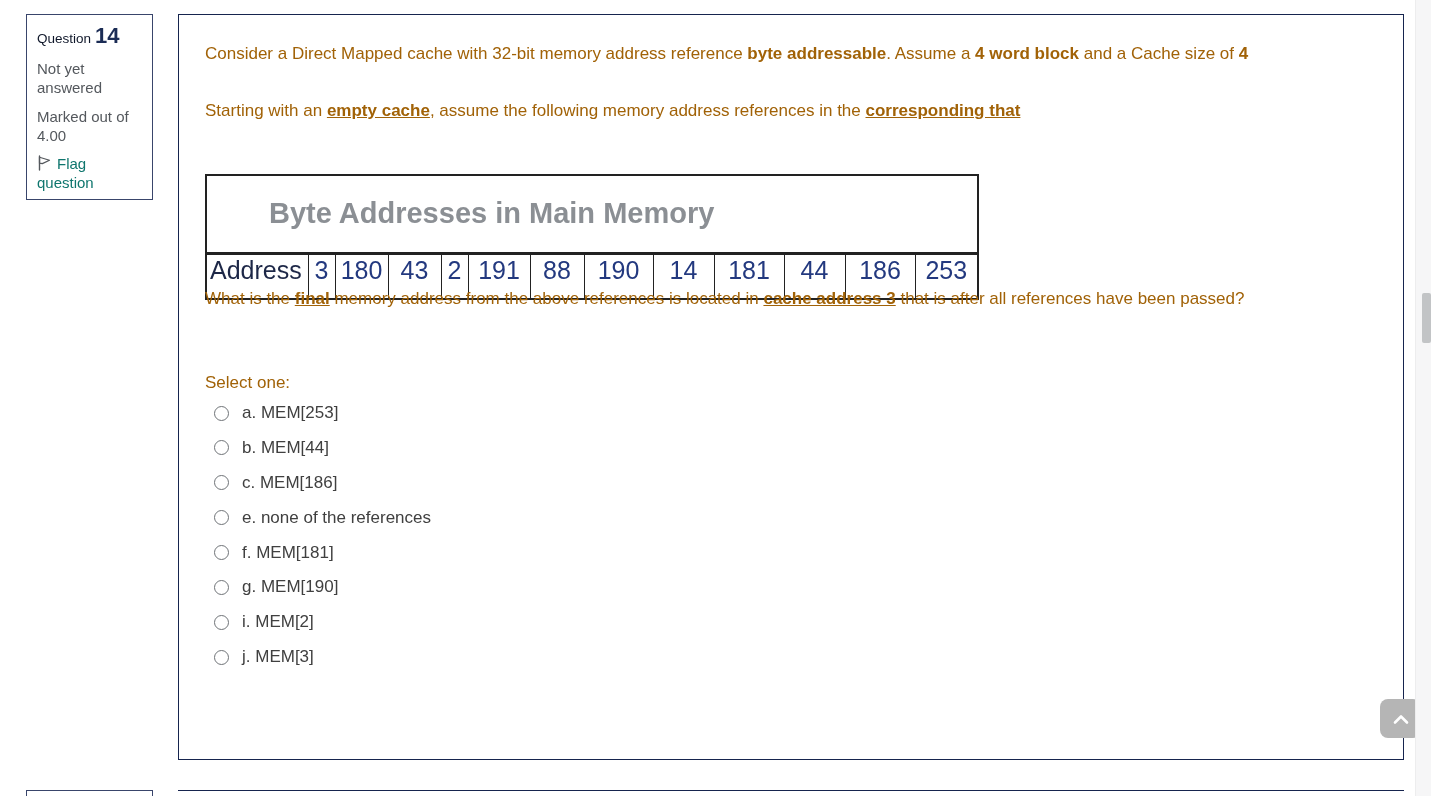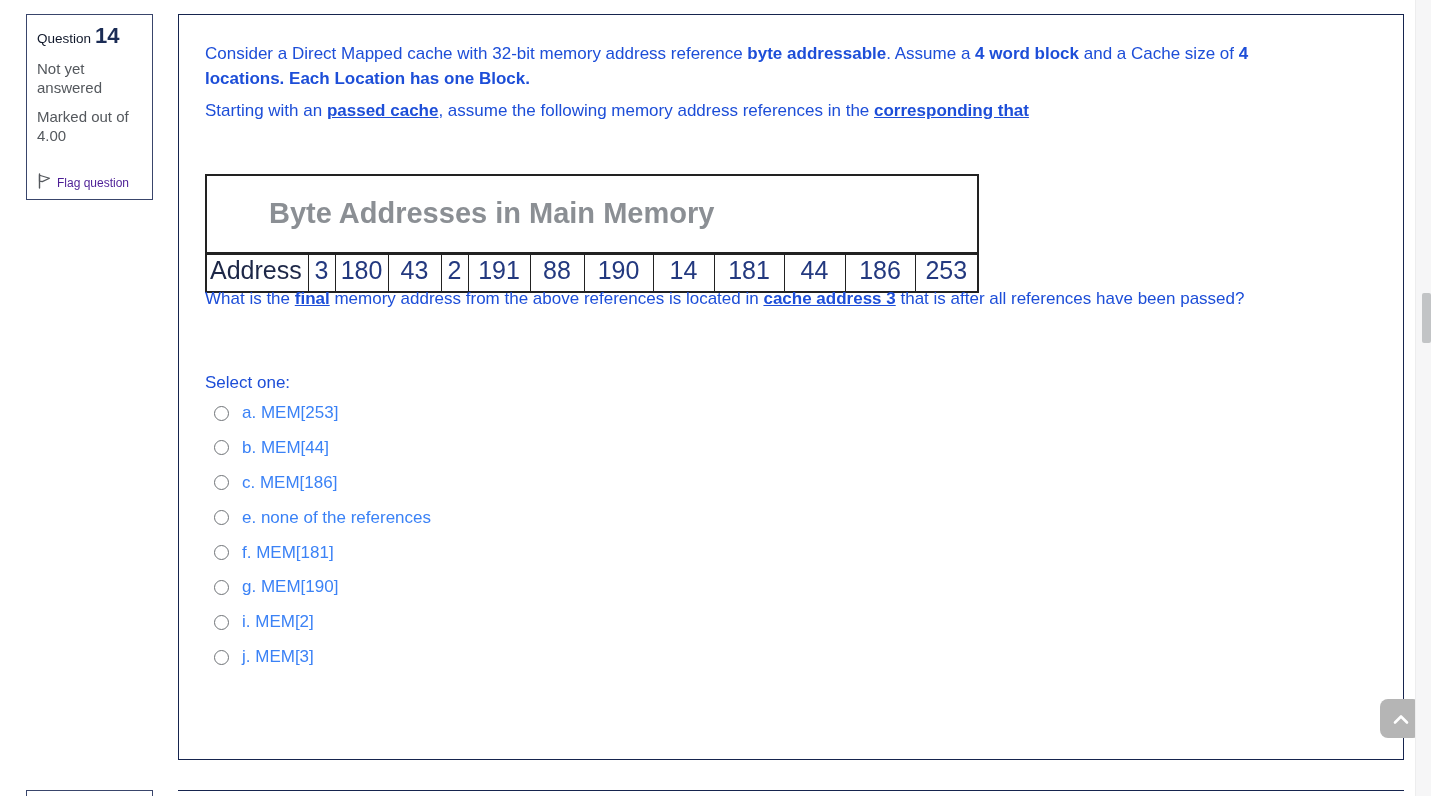--- a/index.html
+++ b/index.html
@@ -19,33 +19,33 @@
     box-sizing: border-box;
     padding: 8px 10px;
     background: #fff;
   }
   .q-line { white-space: nowrap; }
   .q-label { font-size: 13.5px; color: #0f172a; }
   .q-num   { font-size: 22px; font-weight: 700; color: #1b2c55; margin-left: 4px; }
   .info-text {
     font-size: 15px; color: #54585d; line-height: 19px; margin-top: 10px;
   }
-  .flag-row { margin-top: 28px; font-size: 12px; color: #4c1d95; line-height: 19px; cursor: pointer; }
+  .flag-row { margin-top: 9px; font-size: 15px; color: #0f766e; line-height: 19px; cursor: pointer; }
   .flag-row svg { vertical-align: -2px; margin-right: 5px; }
 
   
   .main-box {
     position: absolute; left: 178px; top: 14px;
     width: 1226px; height: 746px;
     border: 1.5px solid #16244e;
     box-sizing: border-box;
     background: #fff;
   }
   .main-box p, .main-box .abs { position: absolute; margin: 0; }
-  .body-text { font-size: 17px; line-height: 24.5px; color: #1d4ed8; }
+  .body-text { font-size: 17px; line-height: 24.5px; color: #a16207; }
   .b  { font-weight: 700; }
   .bu { font-weight: 700; text-decoration: underline; }
 
   .p-intro  { left: 26px; top: 27px;  width: 1152px; }
   .p-setup  { left: 26px; top: 84px;  width: 1152px; }
   .p-prompt { left: 26px; top: 272px; width: 1165px; }
 
   
   .addr-table {
     position: absolute; left: 26px; top: 115px;
@@ -56,21 +56,21 @@
     margin-top: 44px;
   }
   .addr-table th, .addr-table td { border: 1.5px solid #222222; box-sizing: border-box; }
   .tbl-title-cell {
     height: 78px; vertical-align: middle;
     text-align: left; padding-left: 62px;
     font-size: 29px; font-weight: 600; color: #8b8f94;
     border-bottom: 3px solid #222222 !important;
   }
   .row-header-cell {
-    height: 39px; vertical-align: top; padding: 1px 0 0 3px;
+    height: 46px; vertical-align: top; padding: 1px 0 0 3px;
     text-align: left; font-size: 25px; font-weight: 400; color: #1d2747;
     line-height: 28px;
   }
   .addr-cell {
     vertical-align: top; padding-top: 1px;
     text-align: center; font-size: 25px; color: #23397f;
     line-height: 28px;
   }
 
   .select-label { left: 26px; top: 356px; }
@@ -80,21 +80,21 @@
   .opt-row {
     display: flex; align-items: center;
     height: 22px; margin-bottom: 12.9px;
     cursor: pointer;
   }
   .radio {
     width: 15px; height: 15px; box-sizing: border-box;
     border: 1.5px solid #6f7377; border-radius: 50%;
     background: #fff; flex: 0 0 auto;
   }
-  .opt-label { font-size: 17px; color: #3b82f6; margin-left: 13px; white-space: nowrap; }
+  .opt-label { font-size: 17px; color: #404040; margin-left: 13px; white-space: nowrap; }
 
   
   .scroll-top {
     position: absolute; left: 1380px; top: 699px;
     width: 41px; height: 39px;
     background: #b5b5b5; border: none; border-radius: 8px;
     display: flex; align-items: center; justify-content: center;
     cursor: pointer; padding: 0;
   }
 
@@ -135,23 +135,23 @@
     <div class="flag-row">
       <svg width="15" height="16" viewBox="0 0 15 16">
         <path d="M2.5 1 L2.5 15" stroke="#54585d" stroke-width="1.4" fill="none" stroke-linecap="round"></path>
         <path d="M2.5 2.2 L12.5 5.2 L5.3 8.6 L2.5 8.2 Z" stroke="#54585d" stroke-width="1.2" fill="none" stroke-linejoin="round"></path>
       </svg><span>Flag question</span>
     </div>
   </aside>
 
   <section class="main-box">
 
-    <p class="body-text p-intro"><span>Consider a Direct Mapped cache with 32-bit memory address reference </span><span class="b">byte addressable</span><span>. Assume a </span><span class="b">4 word block</span><span> and a Cache size of </span><span class="b">4</span><br><span class="b">locations. Each Location has one Block.</span></p>
-
-    <p class="body-text p-setup"><span>Starting with an </span><span class="bu">passed cache</span><span>, assume the following memory address references in the </span><span class="bu">corresponding that</span></p>
+    <p class="body-text p-intro"><span>Consider a Direct Mapped cache with 32-bit memory address reference </span><span class="b">byte addressable</span><span>. Assume a </span><span class="b">4 word block</span><span> and a Cache size of </span><span class="b">4</span><br></p>
+
+    <p class="body-text p-setup"><span>Starting with an </span><span class="bu">empty cache</span><span>, assume the following memory address references in the </span><span class="bu">corresponding that</span></p>
 
     <table class="addr-table">
       <colgroup>
         <col style="width:102px">
           <col style="width:27px">
           <col style="width:53px">
           <col style="width:53px">
         <col style="width:27px">
           <col style="width:62px">
           <col style="width:54px">

